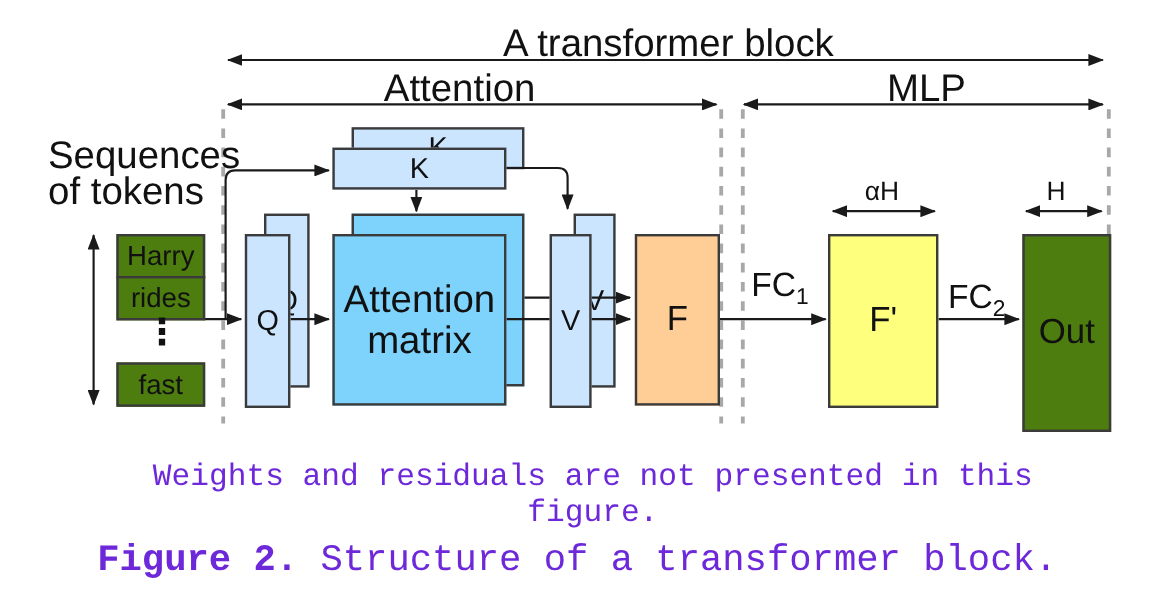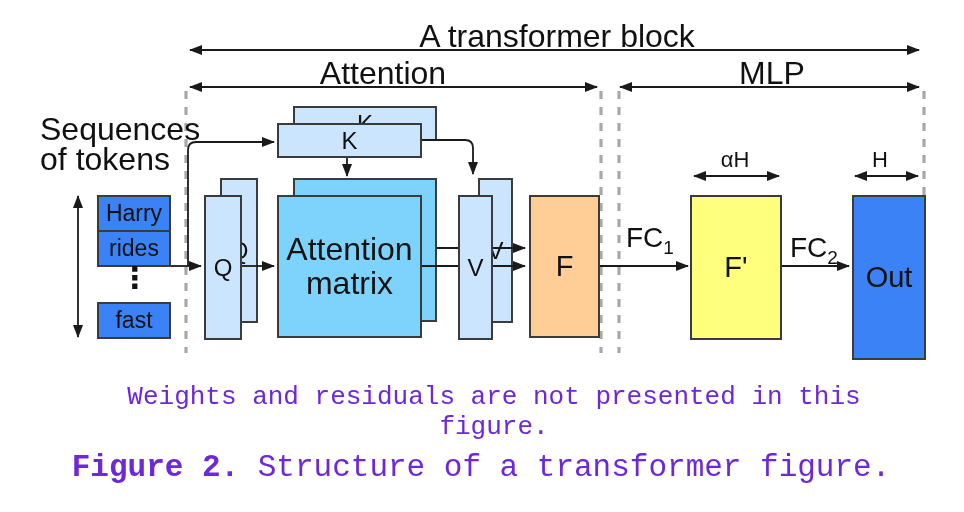--- a/index.html
+++ b/index.html
@@ -7,21 +7,21 @@
           font-family:"Liberation Sans","DejaVu Sans",sans-serif;color:#111;}
   .wires{position:absolute;left:0;top:0;z-index:2;pointer-events:none;}
   .box{position:absolute;box-sizing:border-box;border:2px solid #3b3b3b;
        display:flex;align-items:center;justify-content:center;text-align:center;line-height:1.05;}
   .back{z-index:1;}
   .front{z-index:3;}
   .blue{background:#cce5ff;}
   .green{background:#7dd3fc;}
   .orange{background:#ffcd96;}
   .yellow{background:#feff7d;}
-  .graybox{background:#3b82f6;align-items:center;}
+  .graybox{background:#4d7c0f;align-items:center;}
   .lbl{position:absolute;z-index:5;text-align:center;white-space:pre-line;}
   .f24{font-size:24px;} .f26{font-size:32px;} .f29{font-size:29px;}
   .tok{font-size:23px;}
   .fc{position:absolute;z-index:5;font-size:28px;}
   .fc sub{font-size:19px;}
   .dots{position:absolute;z-index:5;font-size:30px;font-weight:bold;letter-spacing:0;
         line-height:1;text-align:center;}
   .caption{position:absolute;z-index:5;text-align:center;
            font-family:Liberation Mono, monospace;color:#6d28d9;}
   .cap-note{font-size:26px;}
@@ -118,15 +118,15 @@
   <div class="lbl f26" style="left:357px;top:18px;width:400px;">A transformer block</div>
   <div class="lbl f26" style="left:283px;top:55px;width:200px;">Attention</div>
   <div class="lbl f26" style="left:672px;top:55px;width:200px;">MLP</div>
   <div class="lbl" style="left:685px;top:147px;width:100px;font-size:22px;">αH</div>
   <div class="lbl" style="left:830px;top:147px;width:100px;font-size:22px;">H</div>
 
   <div class="fc" style="left:626px;top:222px;"><span>FC</span><sub>1</sub></div>
   <div class="fc" style="left:790px;top:232px;"><span>FC</span><sub>2</sub></div>
 
   <div class="caption cap-note" style="left:82px;top:382px;width:824px;">Weights and residuals are not presented in this figure.</div>
-  <div class="caption cap-fig" style="left:69px;top:450px;width:824px;"><span class="b">Figure 2.</span> <span>Structure of a transformer figure.</span></div>
+  <div class="caption cap-fig" style="left:69px;top:450px;width:824px;"><span class="b">Figure 2.</span> <span>Structure of a transformer block.</span></div>
 
 </div>
 
 </body></html>

